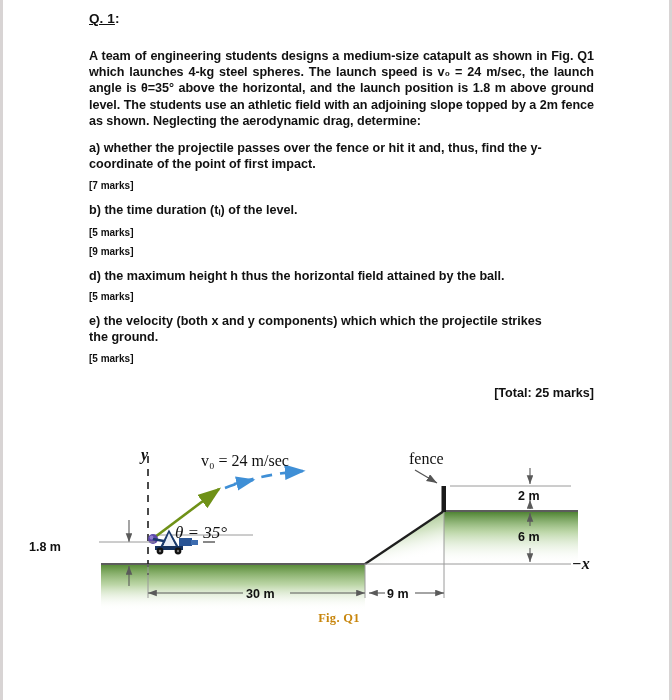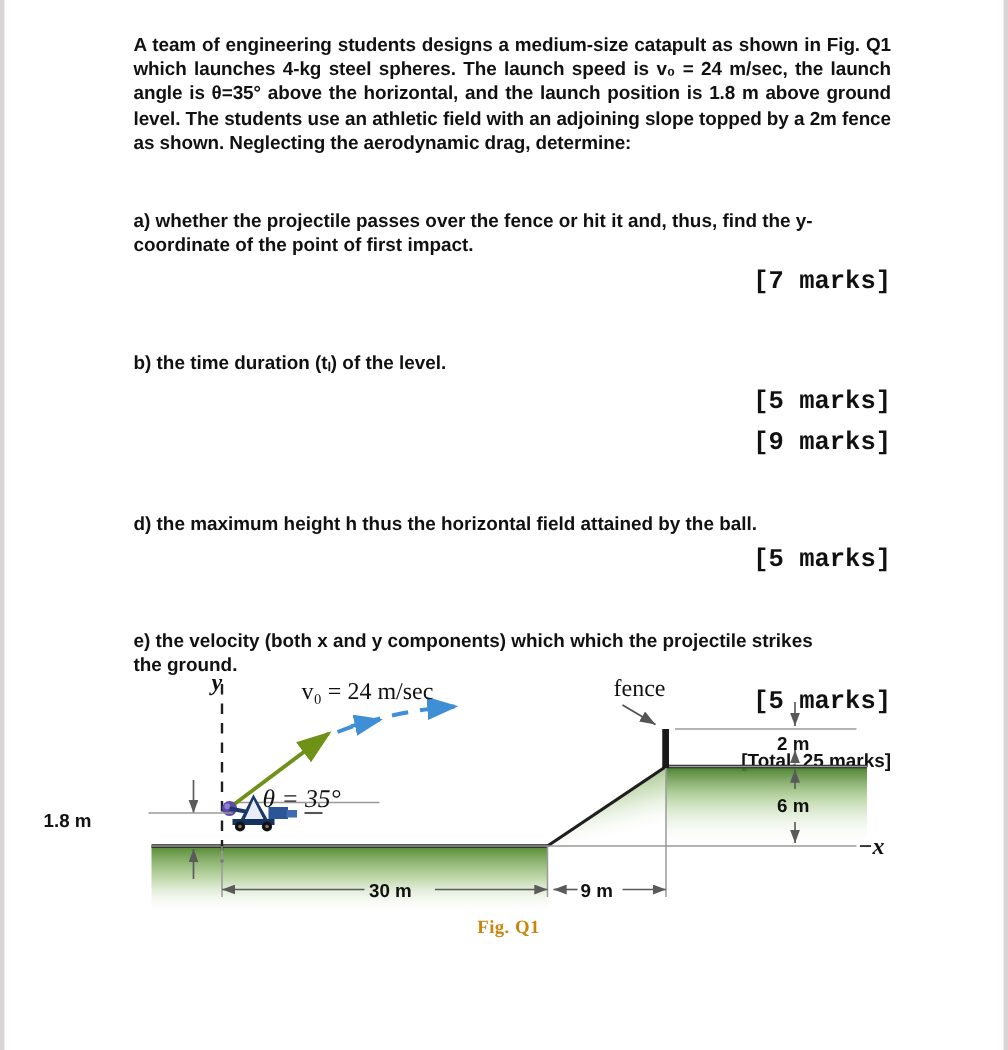--- a/index.html
+++ b/index.html
@@ -46,31 +46,29 @@
     margin-top: 16px;
     text-align: justify;
     letter-spacing: -.05px;
   }
   .para.intro { width: 505px; margin-top: 22px; }
   .part {
     font-size: 12.6px;
     line-height: 16.2px;
     color: #111;
     font-weight: bold;
-    margin-top: 36px;
+    margin-top: 11px;
     width: 475px;
   }
   .marks {
-    font-size: 17px;
-    font-weight: bold;
-    color: #111;
-    text-align: right;
+    font-size: 10px;
+    font-weight: bold;
+    color: #111;
     width: 505px;
     margin-top: 8px;
-    font-family: Liberation Mono, monospace;
   }
   .marks.tight { margin-top: 7px; }
   .total {
     font-size: 12.6px;
     font-weight: bold;
     color: #111;
     text-align: right;
     width: 505px;
     margin-top: 22px;
   }
@@ -94,20 +92,21 @@
     letter-spacing: .3px;
   }
 </style>
 </head>
 <body>
 
 <div class="page">
 
   <div class="content">
 
+    <div class="qtitle"><span class="ul">Q. 1</span><span>:</span></div>
 
     <div class="para intro">A team of engineering students designs a medium-size catapult as shown in Fig. Q1 which launches 4-kg steel spheres. The launch speed is v₀ = 24 m/sec, the launch angle is θ=35° above the horizontal, and the launch position is 1.8 m above ground level. The students use an athletic field with an adjoining slope topped by a 2m fence as shown. Neglecting the aerodynamic drag, determine:</div>
 
     <div class="part">a) whether the projectile passes over the fence or hit it and, thus, find the y-coordinate of the point of first impact.</div>
     <div class="marks">[7 marks]</div>
 
     <div class="part">b) the time duration (tₗ) of the level.</div>
     <div class="marks">[5 marks]</div>
 
     <div class="marks">[9 marks]</div>

